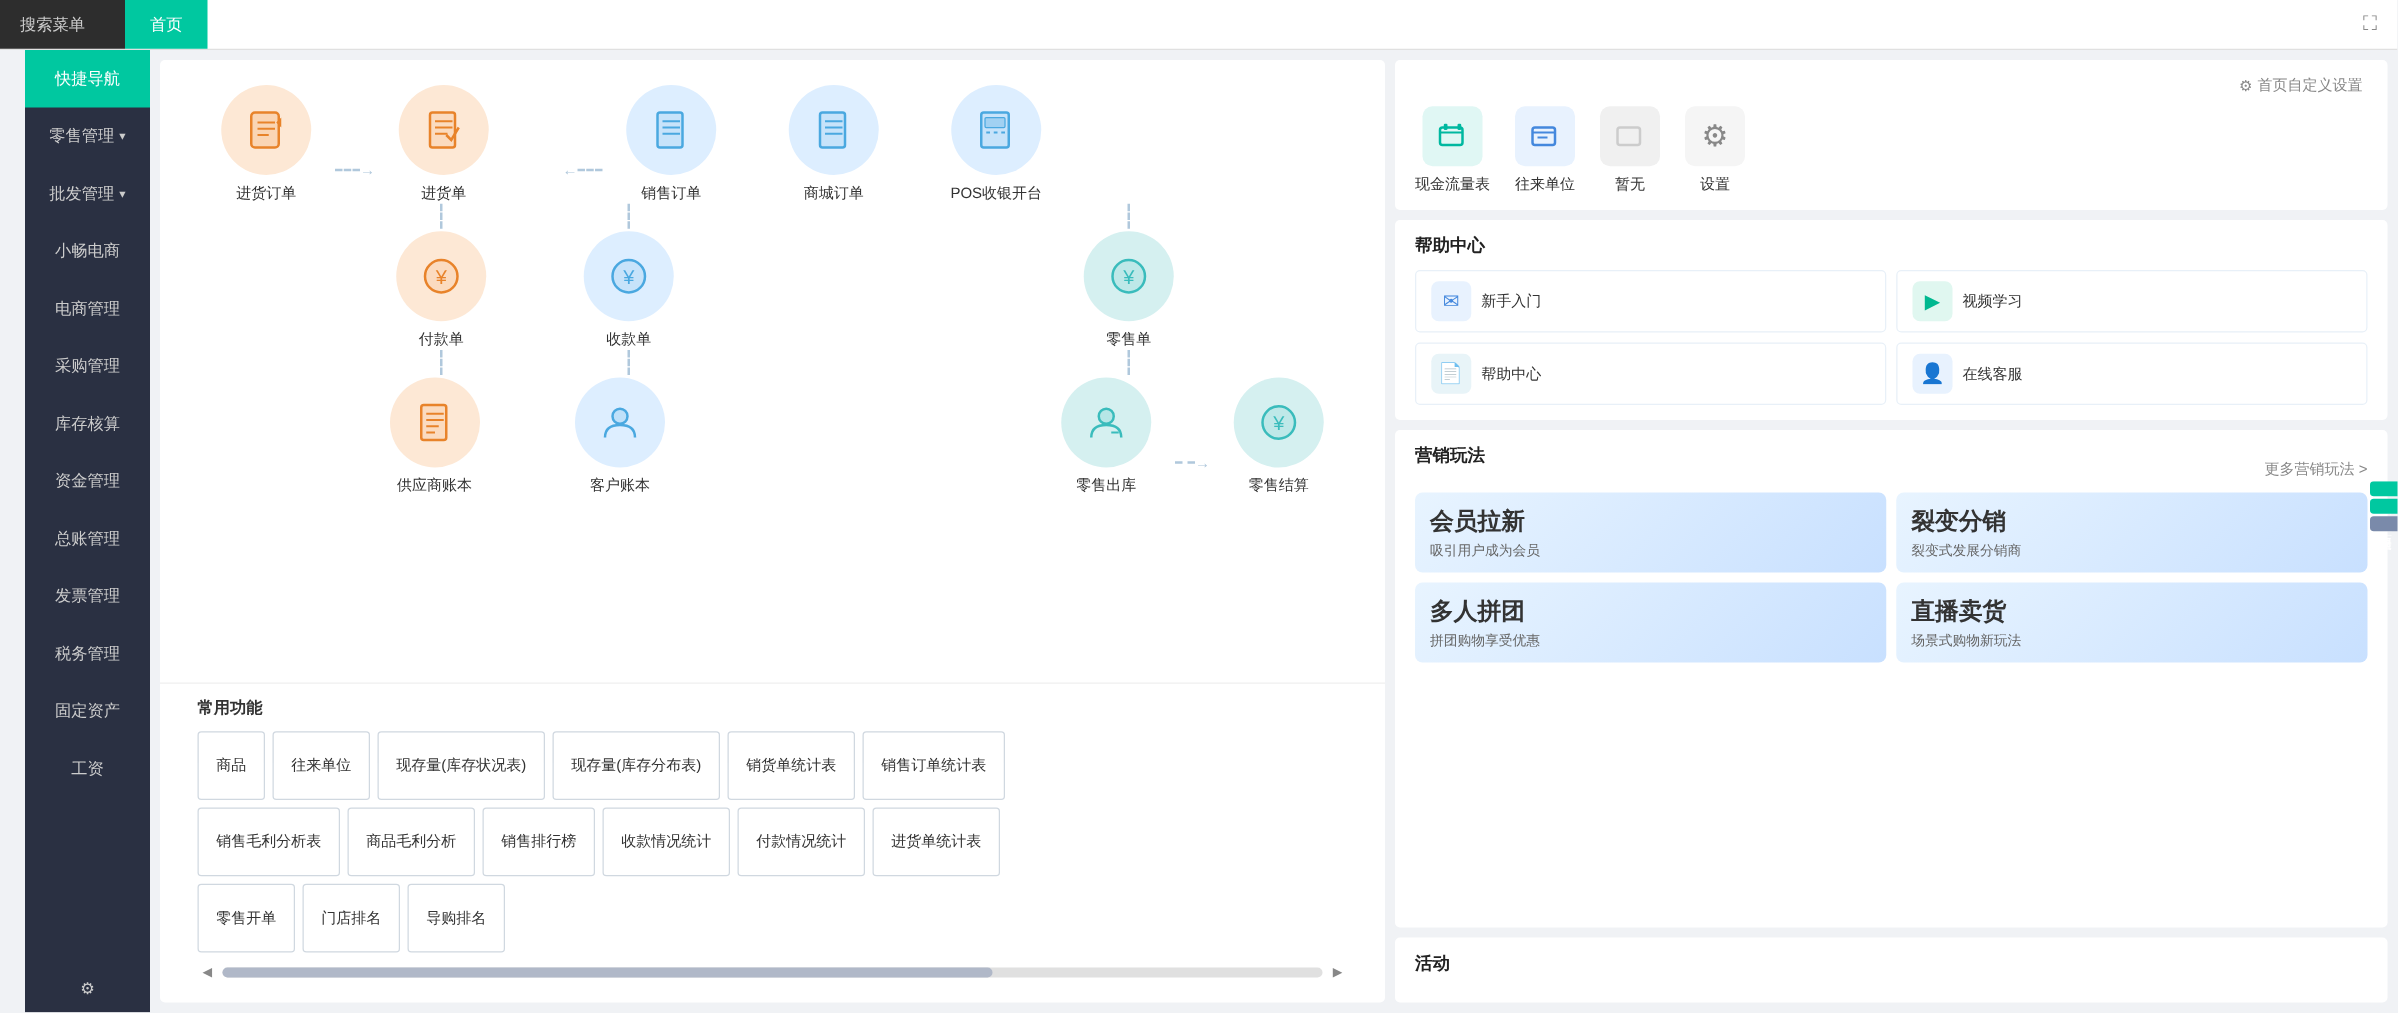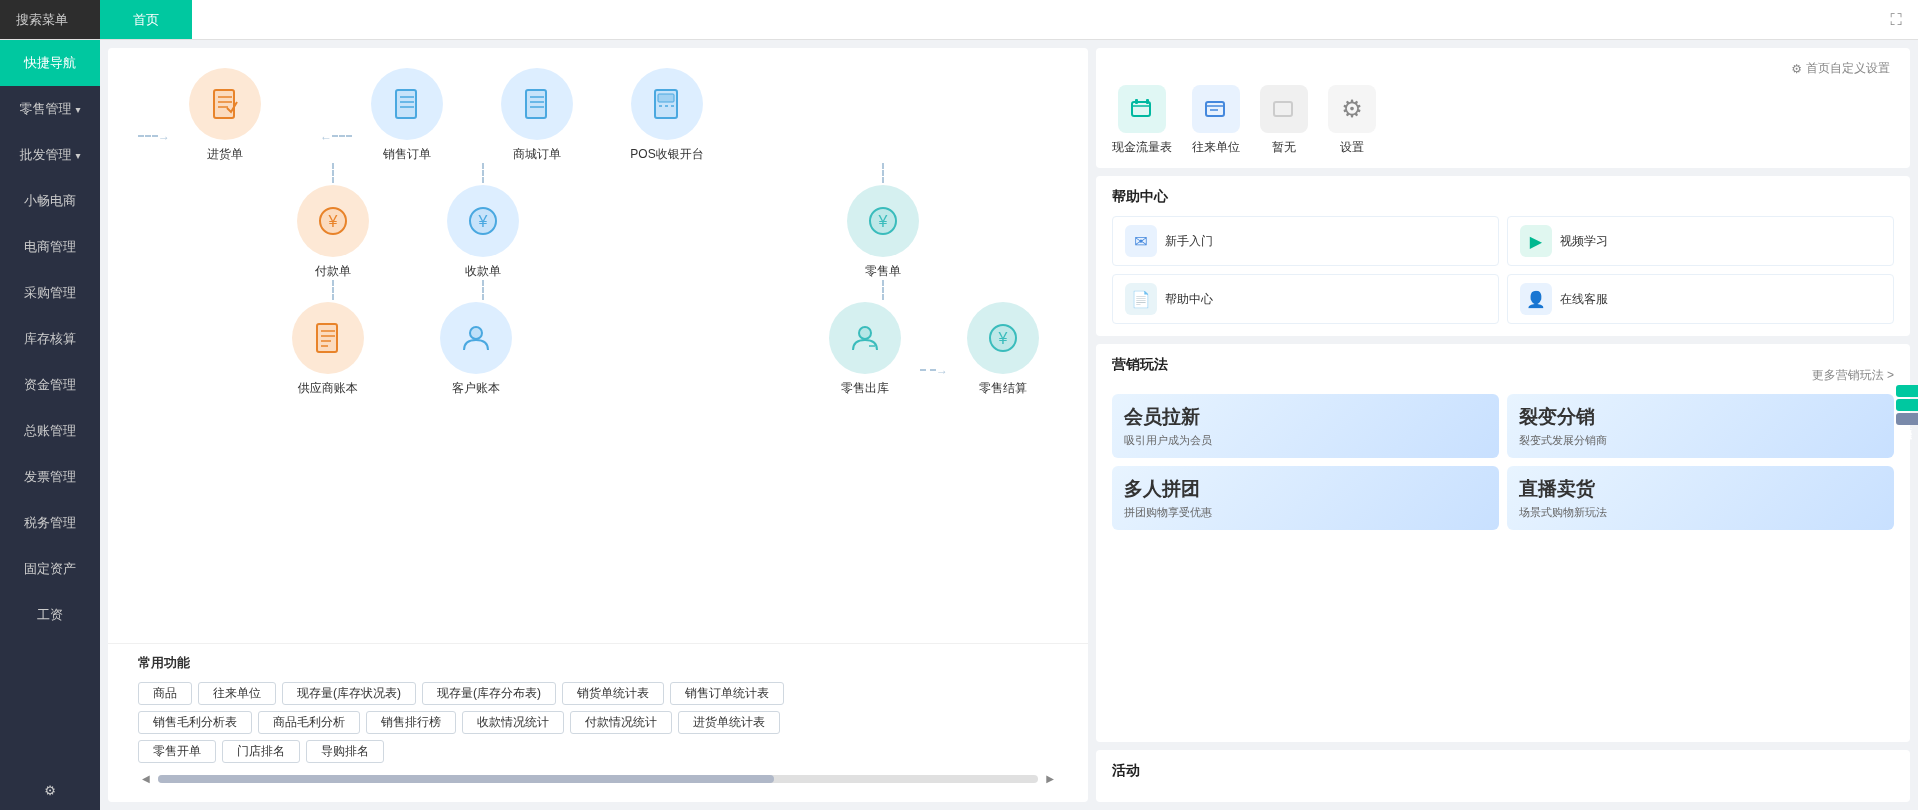--- a/index.html
+++ b/index.html
@@ -1,29 +1,29 @@
 <!DOCTYPE html>
 <html><head>
   <meta charset="utf-8">
   <style>
     * { box-sizing: border-box; margin: 0; padding: 0; }
     body { font-family: 'Microsoft YaHei', Arial, sans-serif; font-size: 13px; background: #f0f2f5; display: flex; flex-direction: column; height: 810px; overflow: hidden; }
 
     
     .top-bar { display: flex; align-items: center; background: #fff; height: 40px; border-bottom: 1px solid #e0e0e0; flex-shrink: 0; }
     .search-menu { background: #2d2d2d; color: #ccc; padding: 0 16px; height: 100%; display: flex; align-items: center; font-size: 13px; min-width: 100px; cursor: pointer; }
-    .tab-home { background: #00c8a0; color: #fff; padding: 0 33px; height: 100%; display: flex; align-items: center; font-size: 13px; }
+    .tab-home { background: #00c8a0; color: #fff; padding: 0 20px; height: 100%; display: flex; align-items: center; font-size: 13px; }
     .top-right { margin-left: auto; padding-right: 12px; display: flex; align-items: center; }
     .expand-icon { width: 20px; height: 20px; display: flex; align-items: center; justify-content: center; cursor: pointer; color: #888; font-size: 16px; }
 
     
     .main-layout { display: flex; flex: 1; overflow: hidden; }
 
     
-    .sidebar { width: 100px; background: #2a3042; display: flex; flex-direction: column; flex-shrink: 0; overflow-y: auto; }
+    .sidebar { width: 100px; background: #2a3042; display: flex; flex-direction: column; flex-shrink: 0; overflow-y: auto; margin-left: 20px; }
     .sidebar-item { color: #ccc; padding: 14px 0; text-align: center; font-size: 13px; cursor: pointer; position: relative; display: flex; align-items: center; justify-content: center; }
     .sidebar-item.active { background: #00c8a0; color: #fff; }
     .sidebar-item .arrow { font-size: 10px; margin-left: 4px; }
     .sidebar-bottom { margin-top: auto; padding: 12px 0; text-align: center; color: #ccc; cursor: pointer; }
 
     
     .content-area { flex: 1; display: flex; flex-direction: column; overflow: hidden; background: #f0f2f5; }
 
     
     .content-split { display: flex; flex: 1; overflow: hidden; }
@@ -34,21 +34,21 @@
     .flow-node { display: flex; flex-direction: column; align-items: center; width: 110px; flex-shrink: 0; }
     .flow-circle { width: 72px; height: 72px; border-radius: 50%; display: flex; align-items: center; justify-content: center; font-size: 28px; }
     .circle-orange { background: #fde8d5; color: #e8832a; }
     .circle-blue { background: #ddeeff; color: #4aa8e0; }
     .flow-label { margin-top: 6px; font-size: 12px; color: #333; text-align: center; }
 
     
     .common-func { padding: 10px 30px 14px; border-top: 1px solid #f0f0f0; }
     .common-func-title { font-size: 13px; color: #333; margin-bottom: 10px; font-weight: bold; }
     .func-buttons { display: flex; flex-wrap: wrap; gap: 6px; margin-bottom: 6px; }
-    .func-btn { border: 1px solid #d0d8e0; background: #fff; color: #333; padding: 2px 14px; border-radius: 3px; cursor: pointer; font-size: 12px; white-space: nowrap; }
+    .func-btn { border: 1px solid #d0d8e0; background: #fff; color: #333; padding: 18px 14px; border-radius: 3px; cursor: pointer; font-size: 12px; white-space: nowrap; }
     .scroll-arrow { color: #888; cursor: pointer; padding: 0 4px; font-size: 10px; }
 
     
     .right-panel { flex: 1; display: flex; flex-direction: column; overflow: hidden; padding: 8px 8px 8px 8px; gap: 8px; }
 
     
     .quick-icons-row { background: #fff; border-radius: 4px; padding: 12px 16px; display: flex; flex-direction: column; }
     .quick-icons-header { display: flex; justify-content: flex-end; align-items: center; margin-bottom: 8px; font-size: 12px; color: #888; cursor: pointer; }
     .quick-icons-header span { margin-right: 4px; }
     .quick-icons-list { display: flex; gap: 20px; }
@@ -149,20 +149,33 @@
   </div>
 
   <div class="content-area">
     <div class="content-split">
 
       <div class="left-panel">
         <div class="flow-area">
 
           <div style="display:flex; align-items:flex-end; margin-bottom:0;">
 
+            <div class="flow-node">
+              <div class="flow-circle circle-orange">
+                <svg width="36" height="36" viewBox="0 0 36 36">
+                    <rect x="6" y="4" width="22" height="28" rx="3" fill="#f5a96a" opacity="0.3"></rect>
+                    <rect x="6" y="4" width="22" height="28" rx="3" fill="none" stroke="#e8832a" stroke-width="2"></rect>
+                    <line x1="11" y1="12" x2="25" y2="12" stroke="#e8832a" stroke-width="1.5"></line>
+                    <line x1="11" y1="17" x2="25" y2="17" stroke="#e8832a" stroke-width="1.5"></line>
+                    <line x1="11" y1="22" x2="20" y2="22" stroke="#e8832a" stroke-width="1.5"></line>
+                    <path d="M4 8 L8 4 L8 12 Z" fill="#e8832a" transform="translate(22, 4) rotate(0)"></path>
+                  </svg>
+              </div>
+              <div class="flow-label">进货订单</div>
+            </div>
 
             <div style="display:flex;align-items:center;padding-bottom:20px;color:#b0c8dc;">
               <div style="width:20px;border-top:2px dashed #b0c8dc;"></div>
               <span style="font-size:12px;">→</span>
             </div>
 
             <div class="flow-node">
               <div class="flow-circle circle-orange">
                 <svg width="36" height="36" viewBox="0 0 36 36">
                     <rect x="7" y="4" width="20" height="28" rx="2" fill="#f5a96a" opacity="0.2"></rect>

